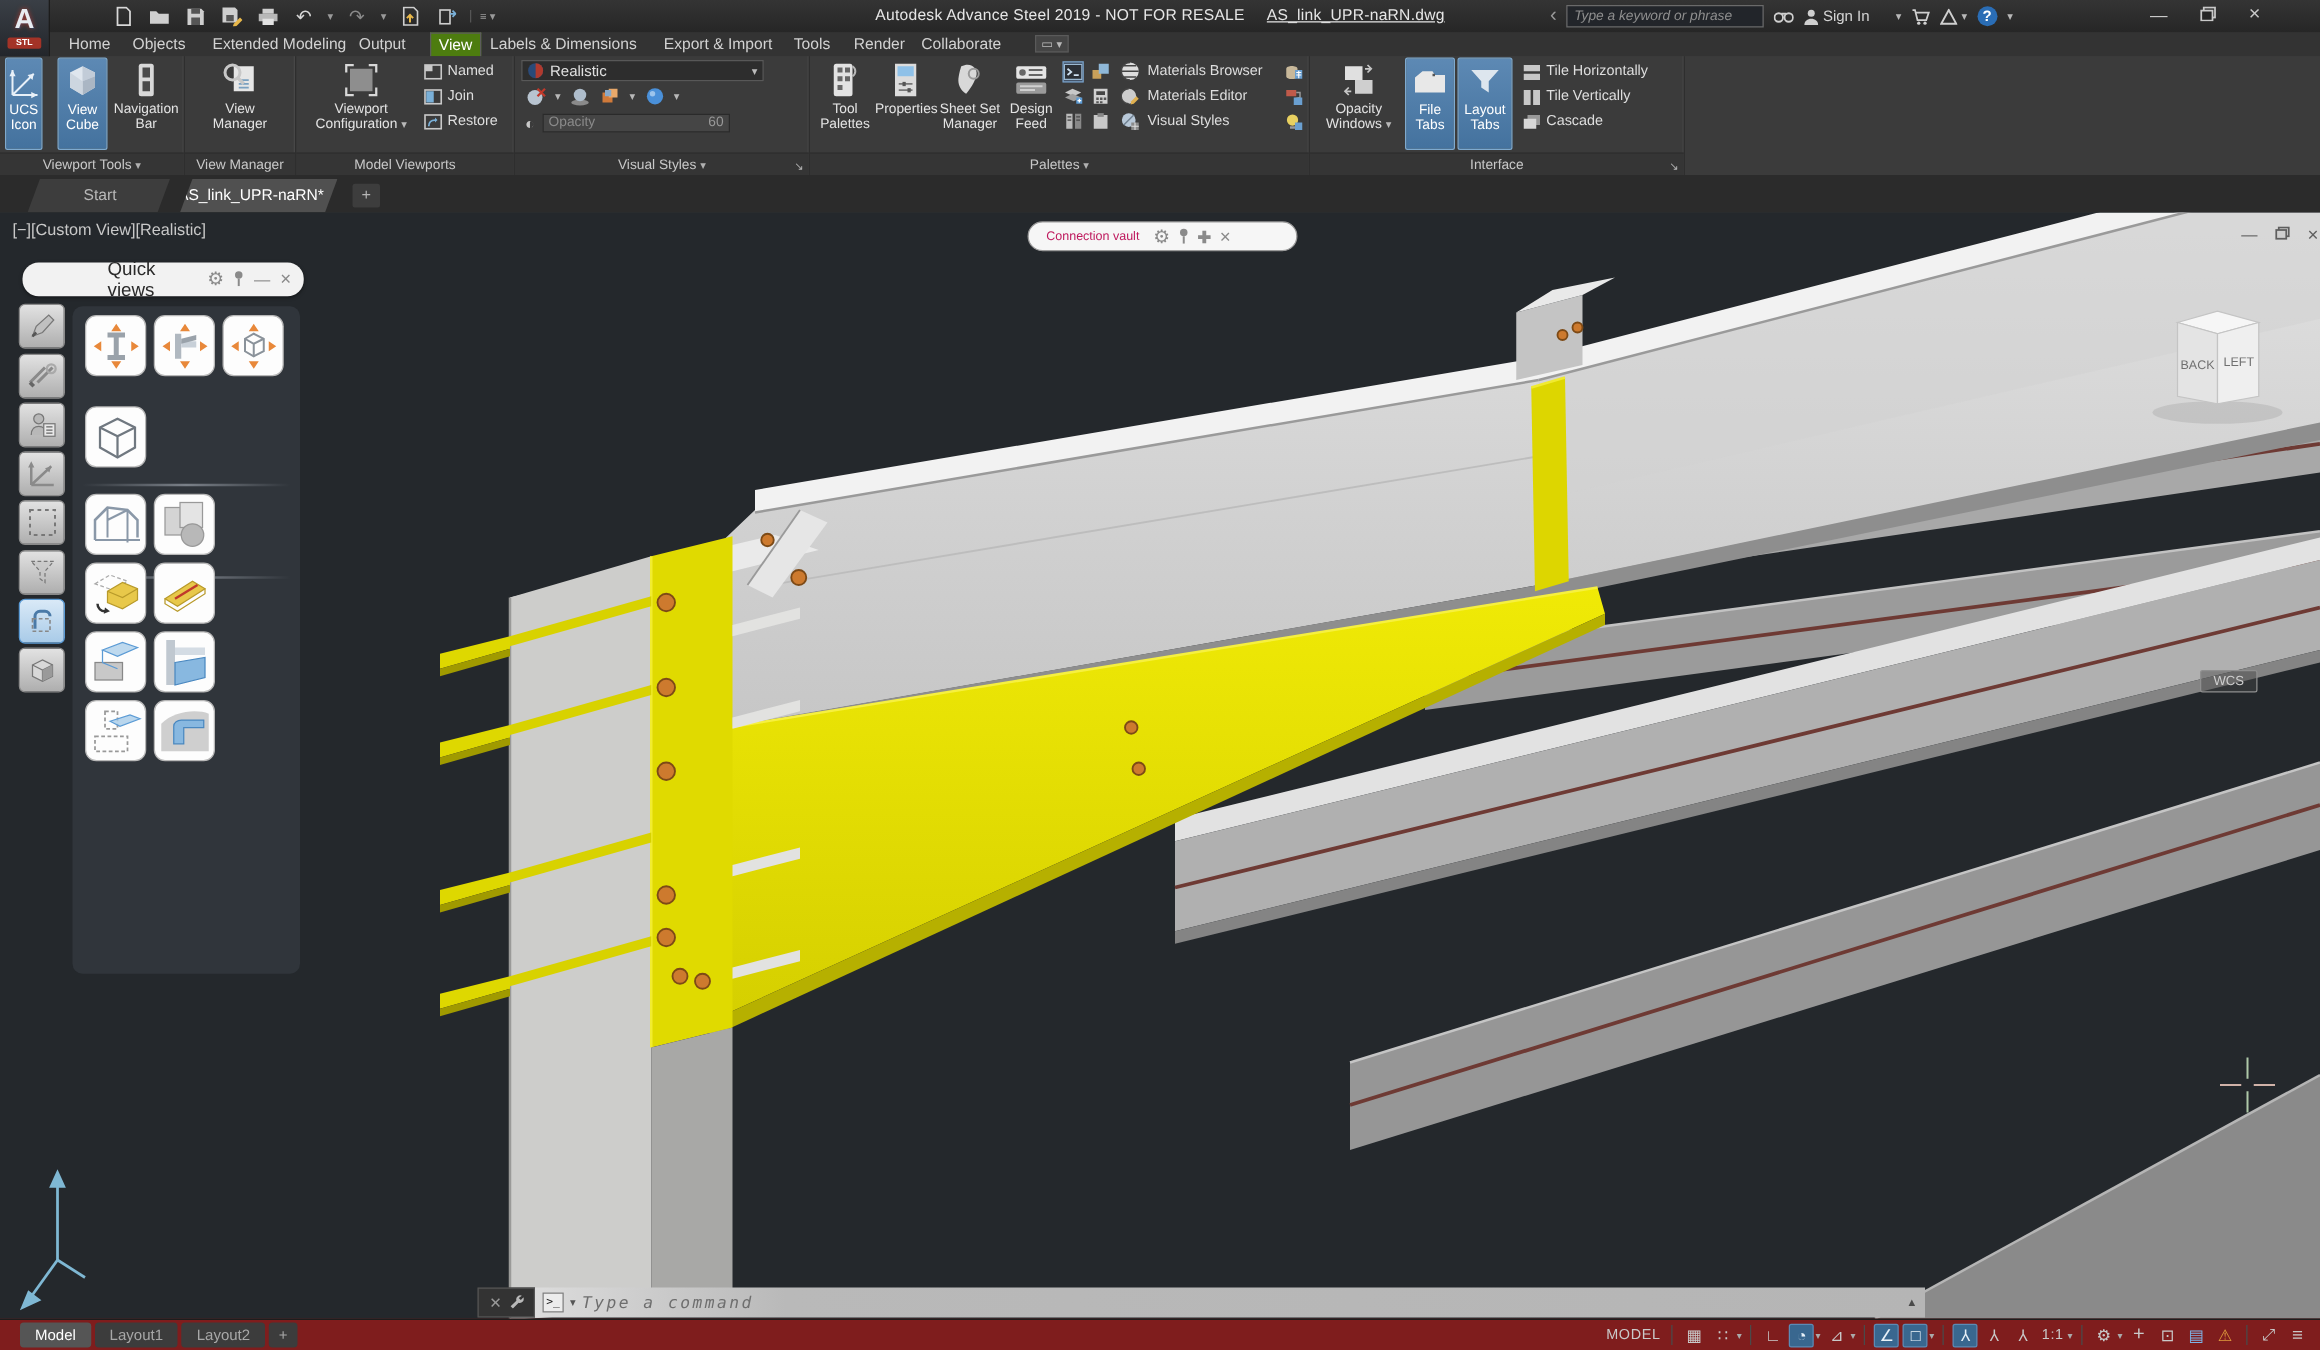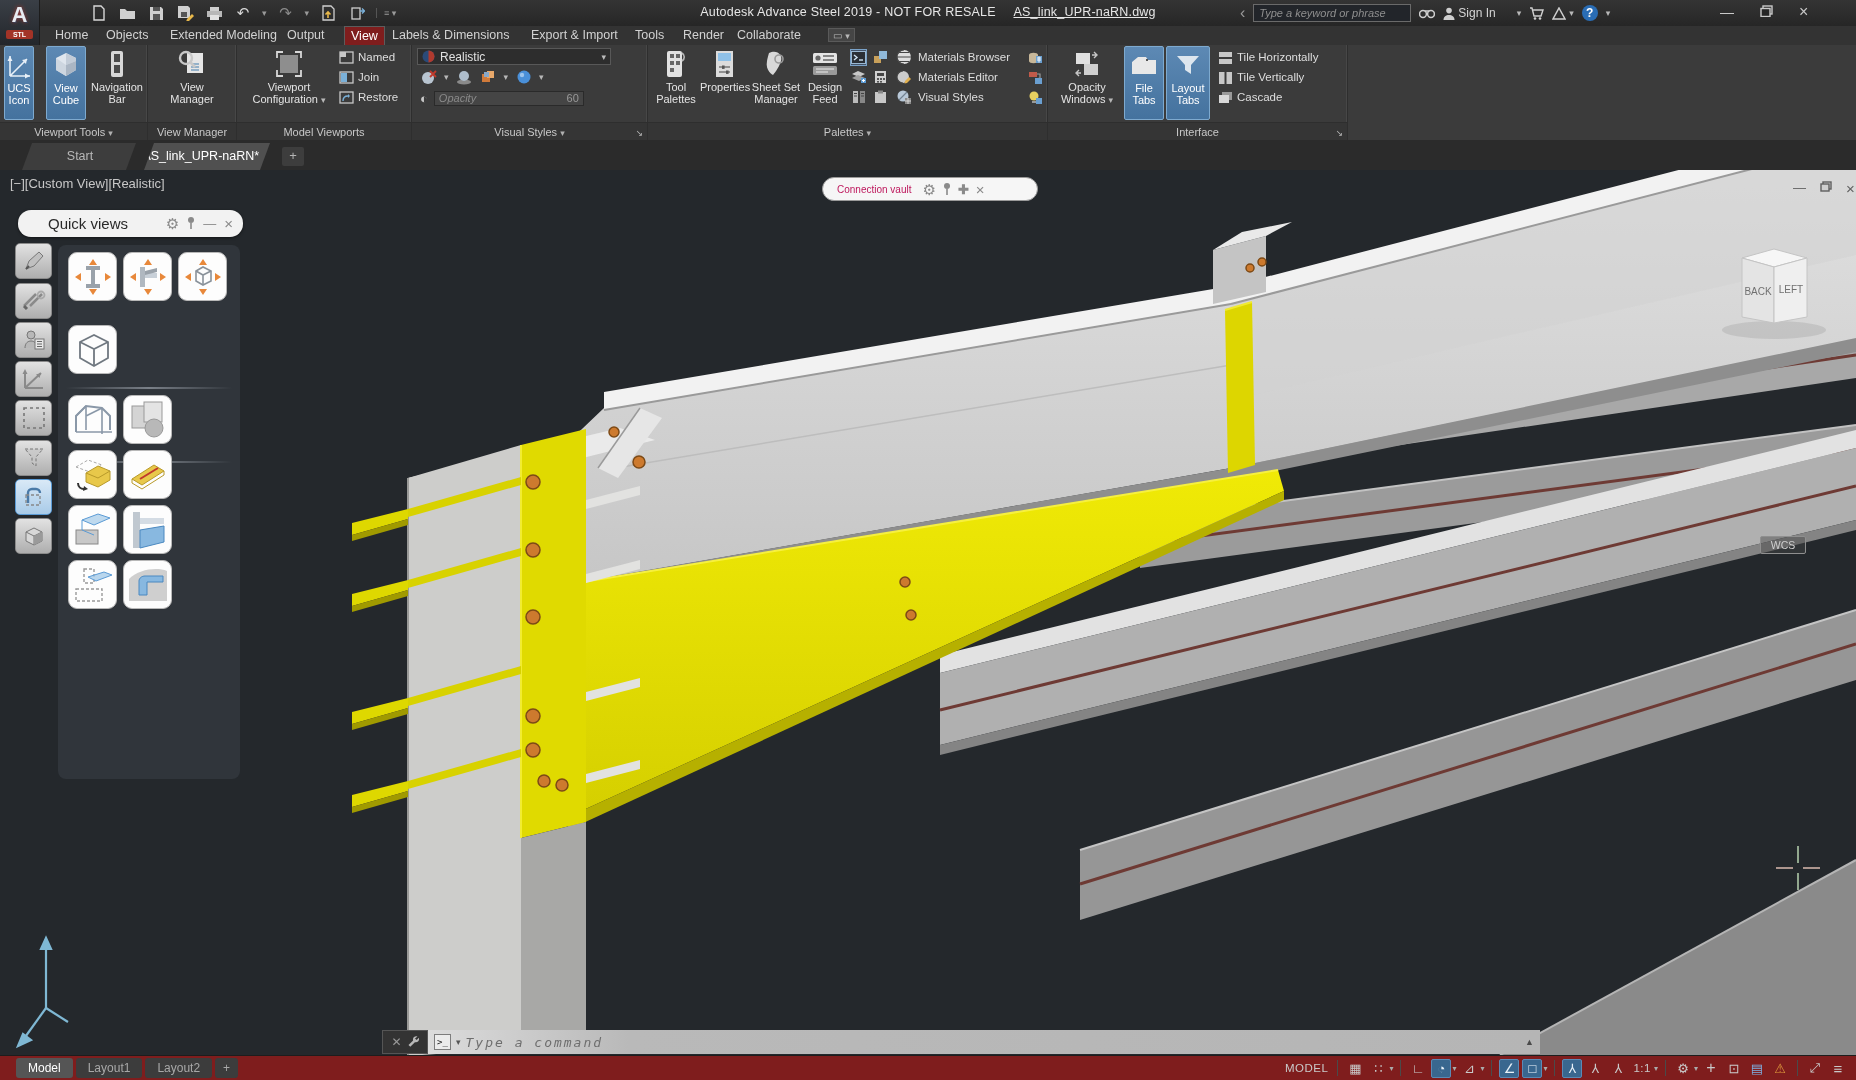--- a/index.html
+++ b/index.html
@@ -28,21 +28,21 @@
     color:#bdbdbd; font-style:italic; font-size:11px; padding:0 5px; font-family:"Liberation Sans",sans-serif; }
   #ic-search::placeholder { color:#8f8f8f; font-style:italic; }
   .ic-ico { display:flex; align-items:center; gap:3px; font-size:12px; color:#d4d4d4; }
   .winbtns { top:0; left:1720px; height:24px; display:flex; align-items:center; gap:26px;
     color:#c9c9c9; font-size:14px; }
   .winbtns span { cursor:default; }
 
   
   #ribtabs { left:0; top:26px; width:1856px; height:19px; background:#333333; }
   .rtab { position:absolute; top:0; height:19px; line-height:19px; font-size:12.5px; color:#d2d2d2; padding:0 6px; }
-  .rtab.active { background:#7f1d1d; border:1px solid #5c5c5c; border-bottom:none; color:#fff; }
+  .rtab.active { background:#4d7c0f; border:1px solid #5c5c5c; border-bottom:none; color:#fff; }
   #rtab-toggle { position:absolute; left:828px; top:2px; color:#bbb; font-size:10px;
     background:#454545; border:1px solid #5a5a5a; padding:0 4px; height:14px; line-height:13px; }
 
   
   #ribbon { left:0; top:45px; width:1856px; height:95px; background:#3b3b3b; }
   .rp { position:absolute; top:0; height:95px; border-right:1px solid #2e2e2e; box-shadow:inset -1px 0 0 #474747; }
   .rp .rp-label { position:absolute; left:0; bottom:0; width:100%; height:18px; background:#353535;
     color:#c8c8c8; font-size:11px; text-align:center; line-height:18px; border-top:1px solid #2e2e2e; }
   .rp .rp-label .dd { font-size:9px; color:#b0b0b0; margin-left:3px; }
   .launcher { position:absolute; bottom:2px; right:4px; font-size:9px; color:#b5b5b5; }
@@ -80,21 +80,21 @@
     border-radius:12px; display:flex; align-items:center; padding:0 10px 0 14px; gap:7px; }
   #vault .t { font-size:10px; color:#be185d; margin-right:4px; }
   #vault .vi { color:#8a8a8a; font-size:13px; line-height:1; }
   #vp-winbtns { left:1793px; top:10px; display:flex; gap:14px; color:#5f5f5f; font-size:13px; }
   #wcs-badge { left:1760px; top:366px; width:46px; height:18px; background:rgba(70,70,70,.45);
     border:1px solid #8f8f8f; border-radius:2px; color:#cfcfcf; font-size:10.5px; text-align:center; line-height:16px; }
 
   
   #qv-header { left:18px; top:40px; width:225px; height:27px; background:#f2f2f2; border-radius:13px;
     display:flex; align-items:center; padding:0 10px 0 30px; box-shadow:0 1px 3px rgba(0,0,0,.5); }
-  #qv-header .t { font-size:15px; color:#2a2a2a; margin-right:auto; }
+  #qv-header .t { font-size:15px; color:#2a2a2a; margin-right:auto;margin-left:38px; }
   #qv-header .vi { color:#8a8a8a; font-size:13px; margin-left:8px; line-height:1; }
   #qv-body { left:58px; top:75px; width:182px; height:534px; background:#30353b; border-radius:8px; }
   .qv-div { position:absolute; left:8px; width:166px; height:2px;
     background:linear-gradient(90deg,#30353b,#7a8088,#30353b); }
   .qv-ico { position:absolute; width:49px; height:49px; background:#fdfdfd; border:1px solid #b8b8b8;
     border-radius:9px; display:flex; align-items:center; justify-content:center; }
   .qv-tool { position:absolute; left:15px; width:37px; height:36px; border-radius:5px;
     background:linear-gradient(#e2e2e2,#aeaeae); border:1px solid #8a8a8a;
     display:flex; align-items:center; justify-content:center; }
   .qv-tool.sel { background:linear-gradient(#d9e9f7,#a9cbe8); border-color:#5b9bd5; }
@@ -360,21 +360,21 @@
             <svg width="16" height="16">
               <circle cx="8" cy="8" r="6.5" fill="#4a90d9"></circle>
               <circle cx="6" cy="6" r="2.2" fill="#9cc4ec"></circle>
             </svg>
           </span>
         <span class="dd">▾</span>
       </div>
       <div class="srow" style="left:8px;top:44px;gap:6px">
         <span style="color:#c8c8c8;font-size:13px">◐</span>
         <span class="op-track">
-          <span style="font-style:italic">Opacity</span>
+          <span style="">Opacity</span>
           <span class="val">60</span>
         </span>
       </div>
       <div class="rp-label"><span>Visual Styles</span><span class="dd">▾</span></div>
       <span class="launcher">↘</span>
     </div>
 
     <div class="rp" style="left:648px;width:400px">
       <div class="lbtn" style="left:6px;width:44px">
         <span class="lic"><svg width="30" height="30">

